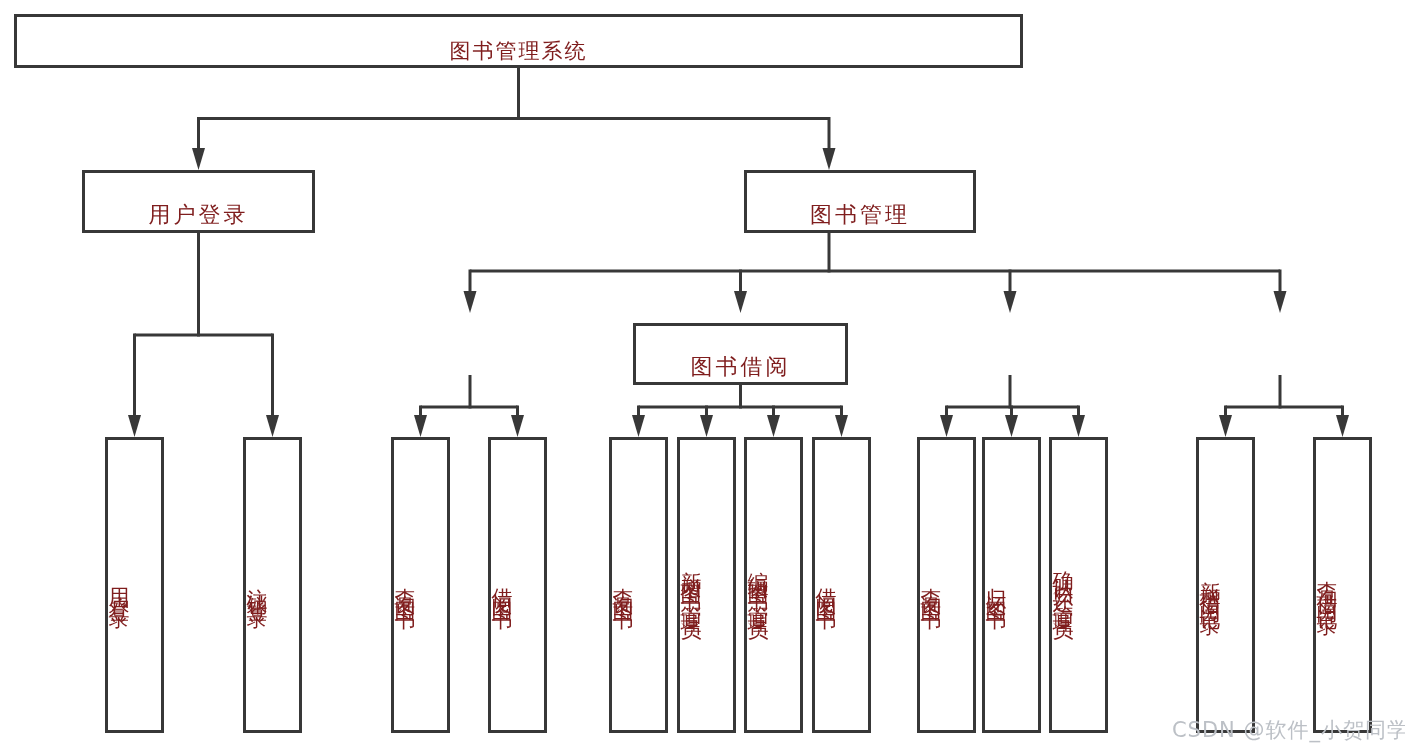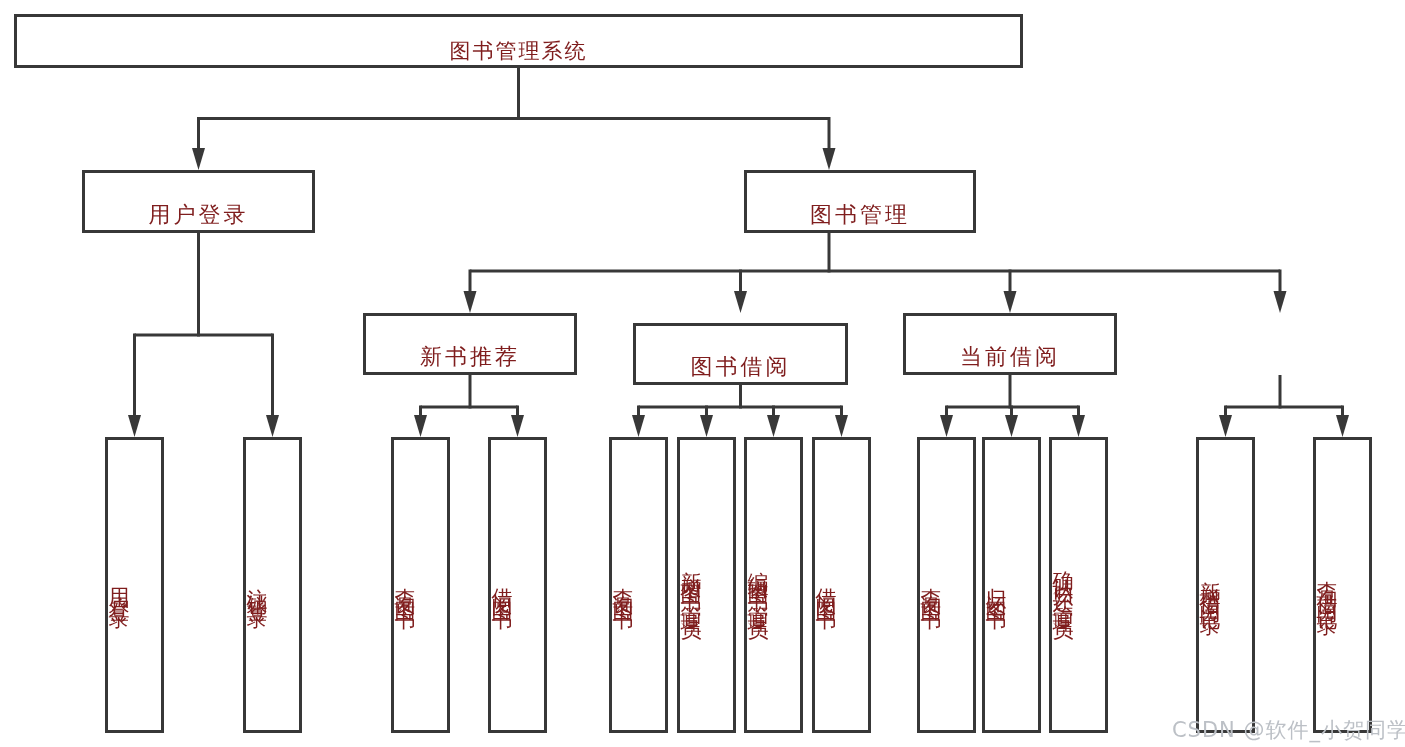--- a/index.html
+++ b/index.html
@@ -110,28 +110,22 @@
     <span>图书管理系统</span>
   </div>
 
   <div class="node hnode" style="left:82px;top:170px;width:233px;height:63px;">
     <span>用户登录</span>
   </div>
   <div class="node hnode" style="left:702px;top:170px;width:232px;height:63px;margin-left:42px;">
     <span>图书管理</span>
   </div>
 
-  <div class="node hnode" style="left:363px;top:313px;width:214px;height:62px;">
-    <span>新书推荐</span>
-  </div>
   <div class="node hnode" style="left:633px;top:313px;width:215px;height:62px;margin-top:10px;">
     <span>图书借阅</span>
-  </div>
-  <div class="node hnode" style="left:903px;top:313px;width:214px;height:62px;">
-    <span>当前借阅</span>
   </div>
 
   <div class="node leaf" style="left:105px;top:437px;width:59px;height:296px;">
     <span>用户登录</span>
   </div>
   <div class="node leaf" style="left:243px;top:437px;width:59px;height:296px;">
     <span>注销登录</span>
   </div>
 
   <div class="node leaf" style="left:391px;top:437px;width:59px;height:296px;">

